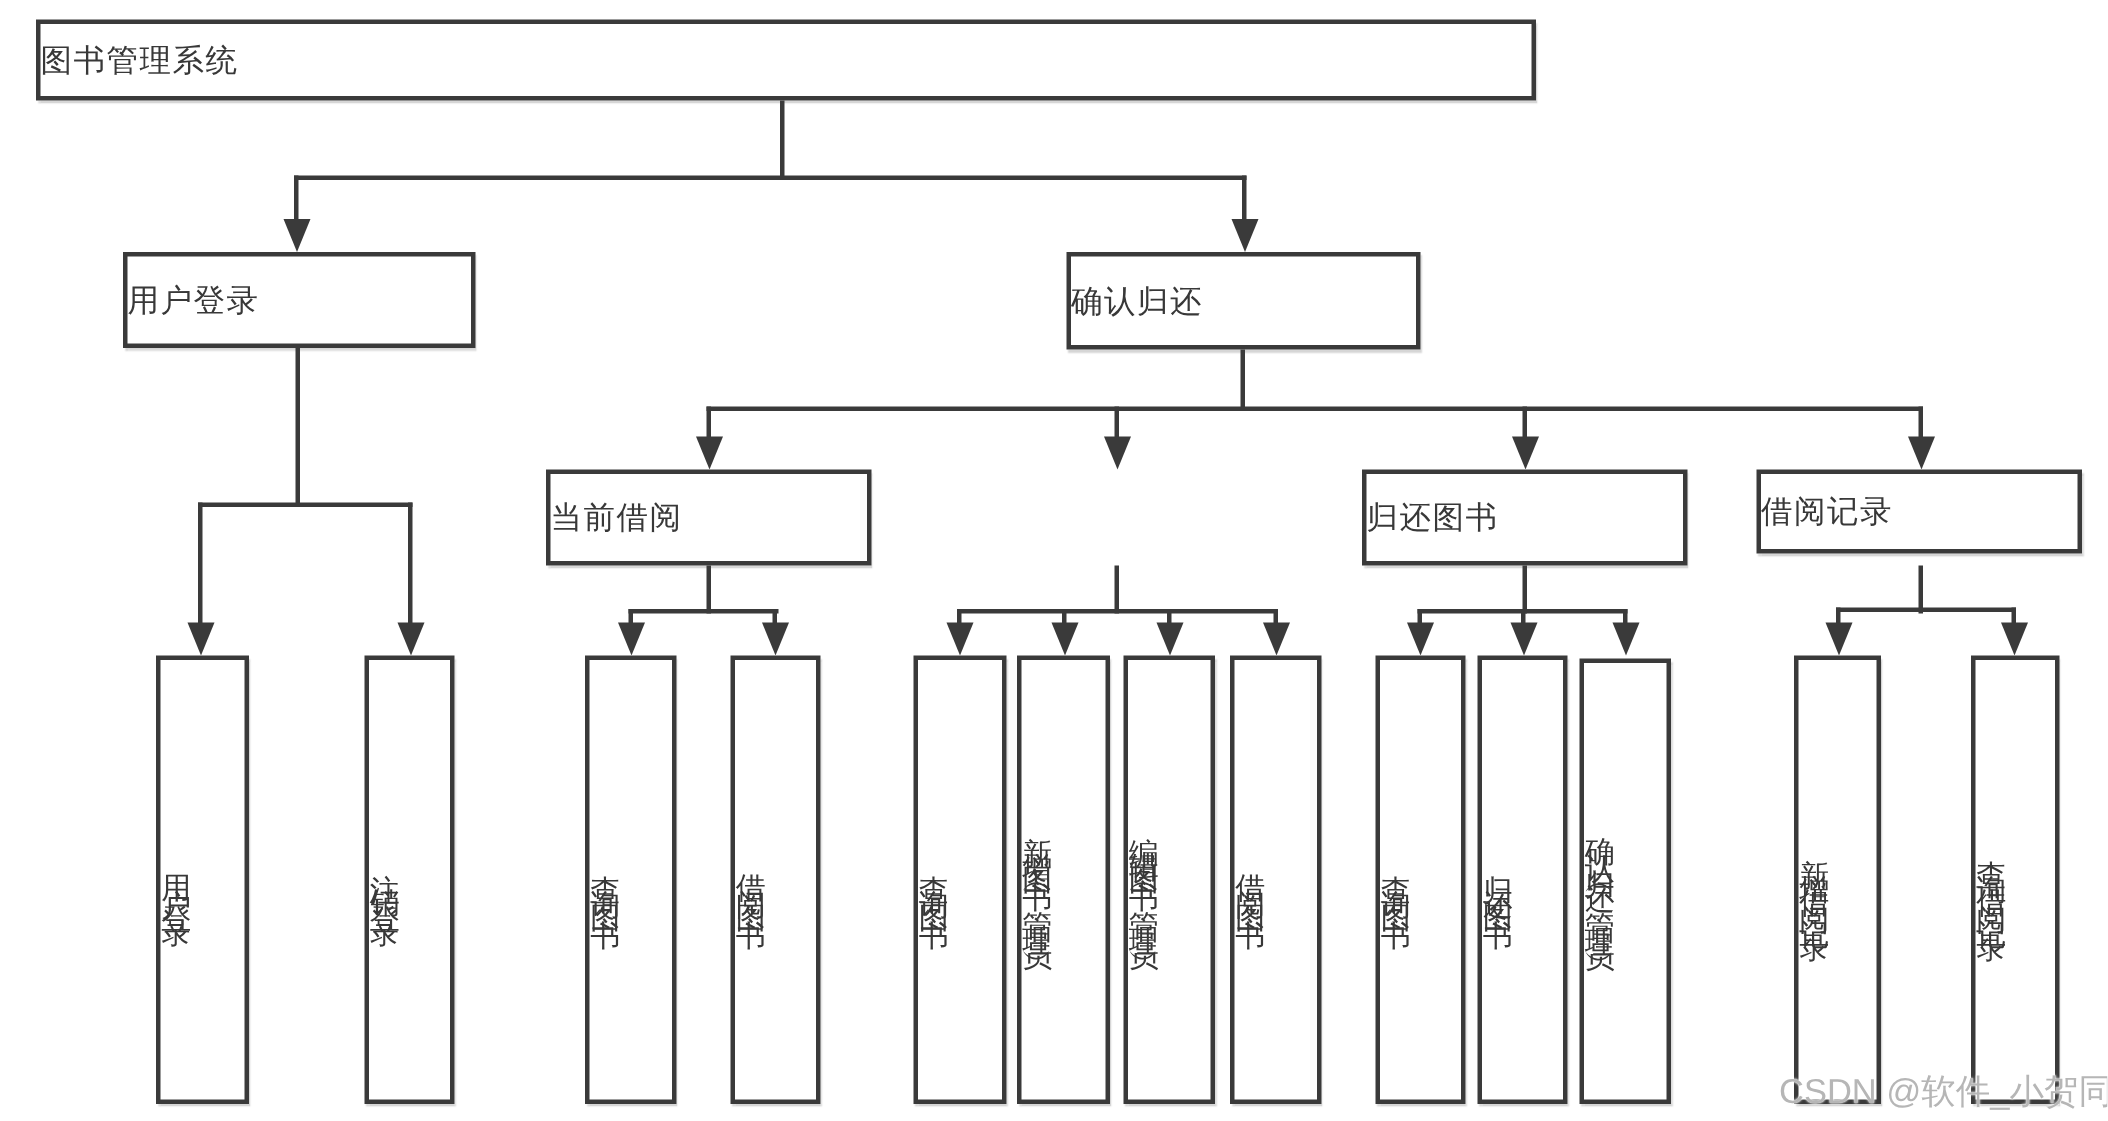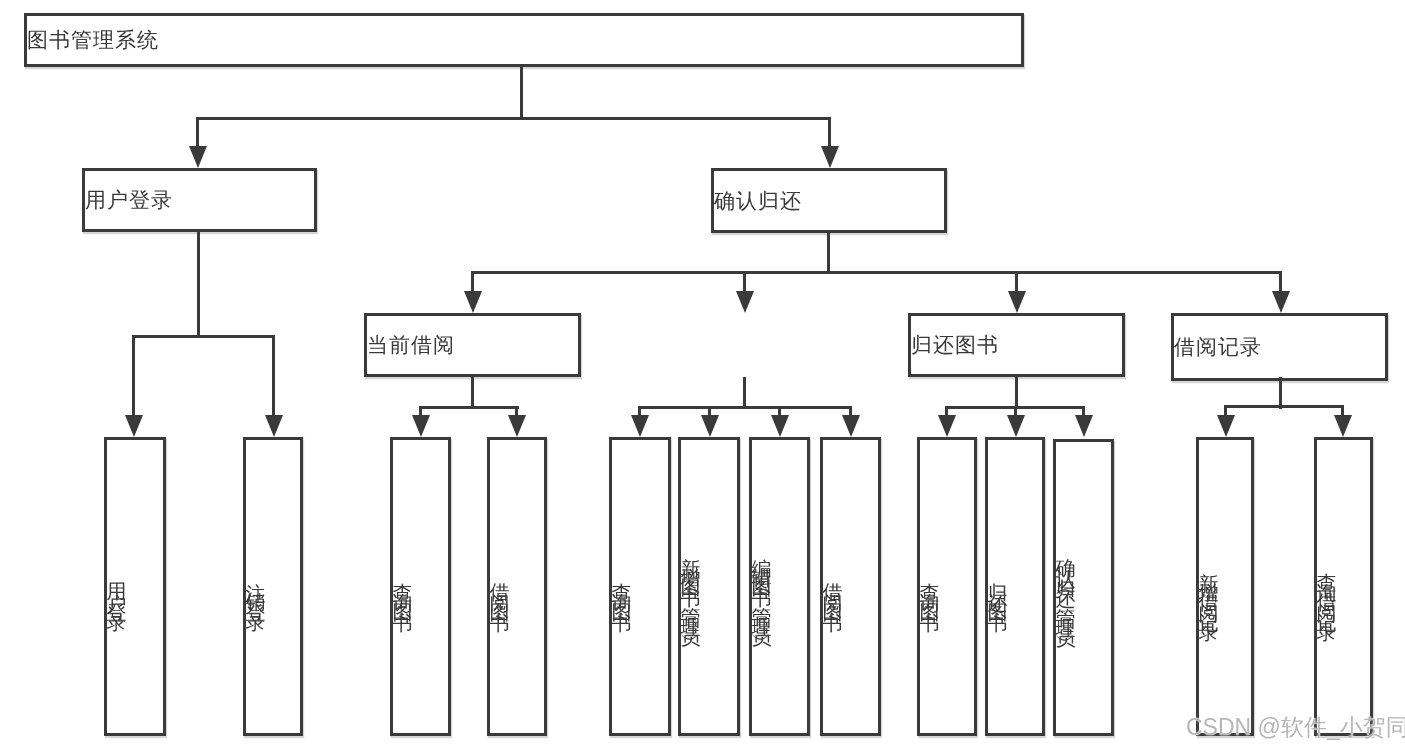--- a/index.html
+++ b/index.html
@@ -77,21 +77,21 @@
   <div class="ahead" style="left:1008px;top:291px;"></div>
   <div class="vline" style="left:1279px;top:271px;height:24px;"></div>
   <div class="ahead" style="left:1272px;top:291px;"></div>
 
   <div class="box" style="left:364px;top:313px;width:217px;height:64px;">
     <span class="hlabel">当前借阅</span>
   </div>
   <div class="box" style="left:908px;top:313px;width:217px;height:64px;">
     <span class="hlabel">归还图书</span>
   </div>
-  <div class="box" style="left:1171px;top:313px;width:217px;height:68px;">
+  <div class="box" style="left:1171px;top:313px;width:217px;height:56px;">
     <span class="hlabel">借阅记录</span>
   </div>
 
   <div class="vline" style="left:471px;top:377px;height:32px;"></div>
   <div class="hline" style="left:419px;top:406px;width:100px;"></div>
   <div class="vline" style="left:419px;top:406px;height:13px;"></div>
   <div class="ahead" style="left:412px;top:415px;"></div>
   <div class="vline" style="left:515px;top:406px;height:13px;"></div>
   <div class="ahead" style="left:508px;top:415px;"></div>
 

